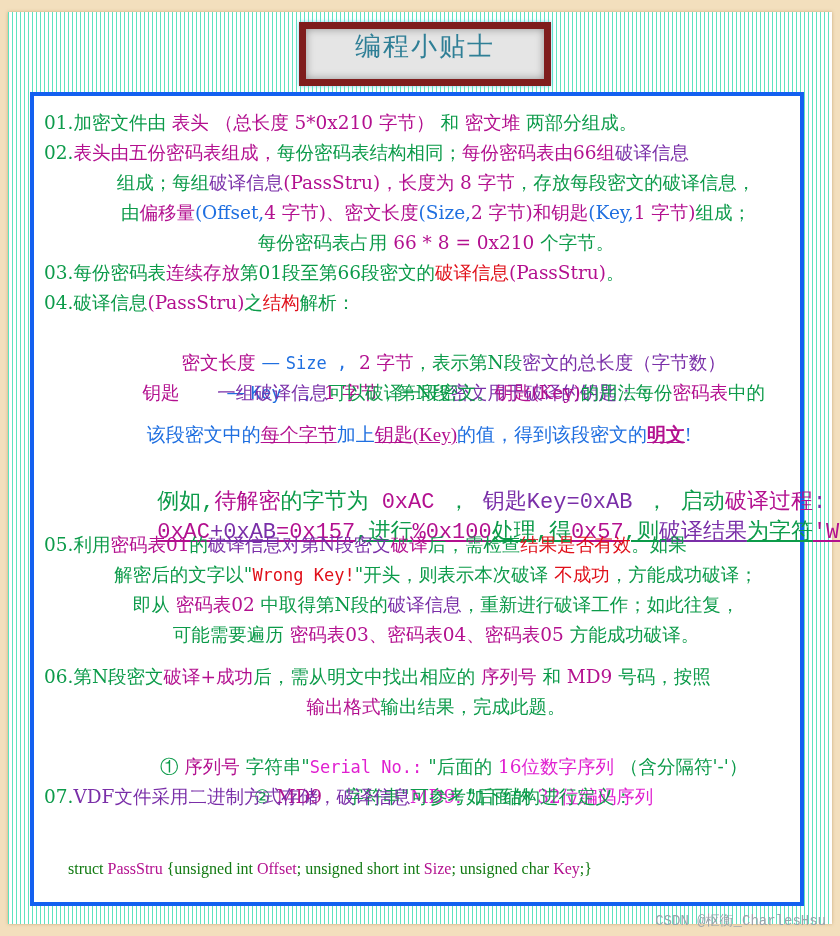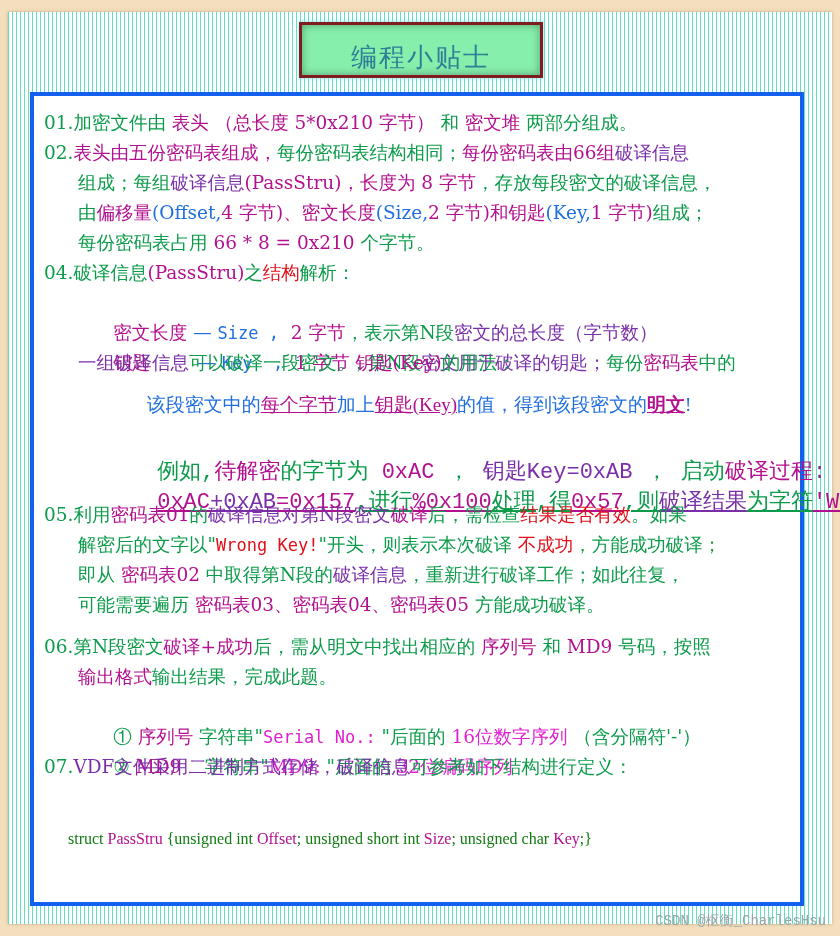--- a/index.html
+++ b/index.html
@@ -10,34 +10,34 @@
   }
   .frame {
     position: absolute; left: 8px; top: 12px; width: 824px; height: 912px;
     background-color: #ffffff;
     background-image: repeating-linear-gradient(90deg, #5fe3bf 0 1px, transparent 1px 4px),
                       repeating-linear-gradient(0deg, #ffffff 0 2px, transparent 2px 6px);
     box-shadow: 0 0 3px rgba(160,120,60,0.5);
   }
   .title-box {
     position: absolute; left: 299px; top: 22px; width: 238px; height: 50px;
-    border: 3px solid #7f1d1d; background: #86efac;
+    border: 7px solid #7f1d1d; background: #e5e5e5;
     box-shadow: inset 0 0 8px rgba(0,0,0,0.35), 0 0 4px #7ad8ef;
-    display: flex; align-items: flex-end; justify-content: center;
+    display: flex; align-items: flex-start; justify-content: center;
   }
   .title-box span {
     font-family: "DejaVu Sans", sans-serif; font-size: 26px; color: #2f7f96; letter-spacing: 2px;
   }
   .panel {
     position: absolute; left: 30px; top: 92px; width: 774px; height: 814px;
     border: 4px solid #1360f0; background: #fff; box-sizing: border-box;
   }
   .content { position: absolute; left: 10px; top: 12px; right: 6px; font-size: 18.5px; line-height: 30px; }
   .ln { white-space: nowrap; height: 30px; }
-  .ind { padding-left: 34px; }
+  .ind { padding-left: 34px; text-align: center; }
   .g { color: #0c9b4a; } .m { color: #b3108f; } .p { color: #7a2fa8; }
   .b { color: #1f6fe0; } .r { color: #e0101a; } .dg { color: #117a11; }
   .mono { font-family: "DejaVu Sans Mono", "Liberation Mono", monospace; font-size: 17px; }
   .u { text-decoration: underline; }
   .bold { font-weight: bold; }
   .center { text-align: center; padding-left: 0; font-family: "Liberation Serif", serif; font-size: 19px; }
   .narrow { font-family: Liberation Mono, monospace; font-size: 22px; }
   .gap { height: 12px; }
   .code { font-family: "Liberation Serif", serif; font-size: 16px; }
   .watermark {
@@ -67,20 +67,23 @@
     <div class="ln ind">
       <span class="g">组成；每组</span><span class="p">破译信息</span><span class="m">(PassStru)</span><span class="m">，长度为 8 字节</span><span class="g">，存放每段密文的破译信息，</span>
     </div>
     <div class="ln ind">
       <span class="g">由</span><span class="m">偏移量</span><span class="b">(Offset,</span><span class="m">4 字节)、密文长度</span><span class="b">(Size,</span><span class="m">2 字节)和钥匙</span><span class="b">(Key,</span><span class="m">1 字节)</span><span class="g">组成；</span>
     </div>
     <div class="ln ind">
       <span class="g">每份密码表占用 </span><span class="m">66 * 8 = 0x210</span><span class="g"> 个字节。</span>
     </div>
 
+    <div class="ln">
+      <span class="g">03.</span><span class="g">每份密码表</span><span class="m">连续存放</span><span class="g">第01段至第66段密文的</span><span class="r">破译信息</span><span class="m">(PassStru)</span><span class="g">。</span>
+    </div>
 
     <div class="ln">
       <span class="g">04.</span><span class="g">破译信息</span><span class="m">(PassStru)</span><span class="g">之</span><span class="r">结构</span><span class="g">解析：</span>
     </div>
     <div class="ln ind" style="white-space:pre">
       <span class="m">密文长度 </span><span class="b">— </span><span class="b mono">Size ,</span><span class="m">  2 字节</span><span class="g">，表示第N段</span><span class="p">密文的总长度（字节数）</span>
     </div>
     <div class="ln ind" style="white-space:pre">
       <span class="m">钥匙      </span>  <span class="b">— </span><span class="b mono">Key  ,</span><span class="m">  1 字节</span><span class="g">，第N段</span><span class="p">密文用于破译的钥匙；</span><span class="g">每份</span><span class="m">密码表</span><span class="g">中的</span>
     </div>

